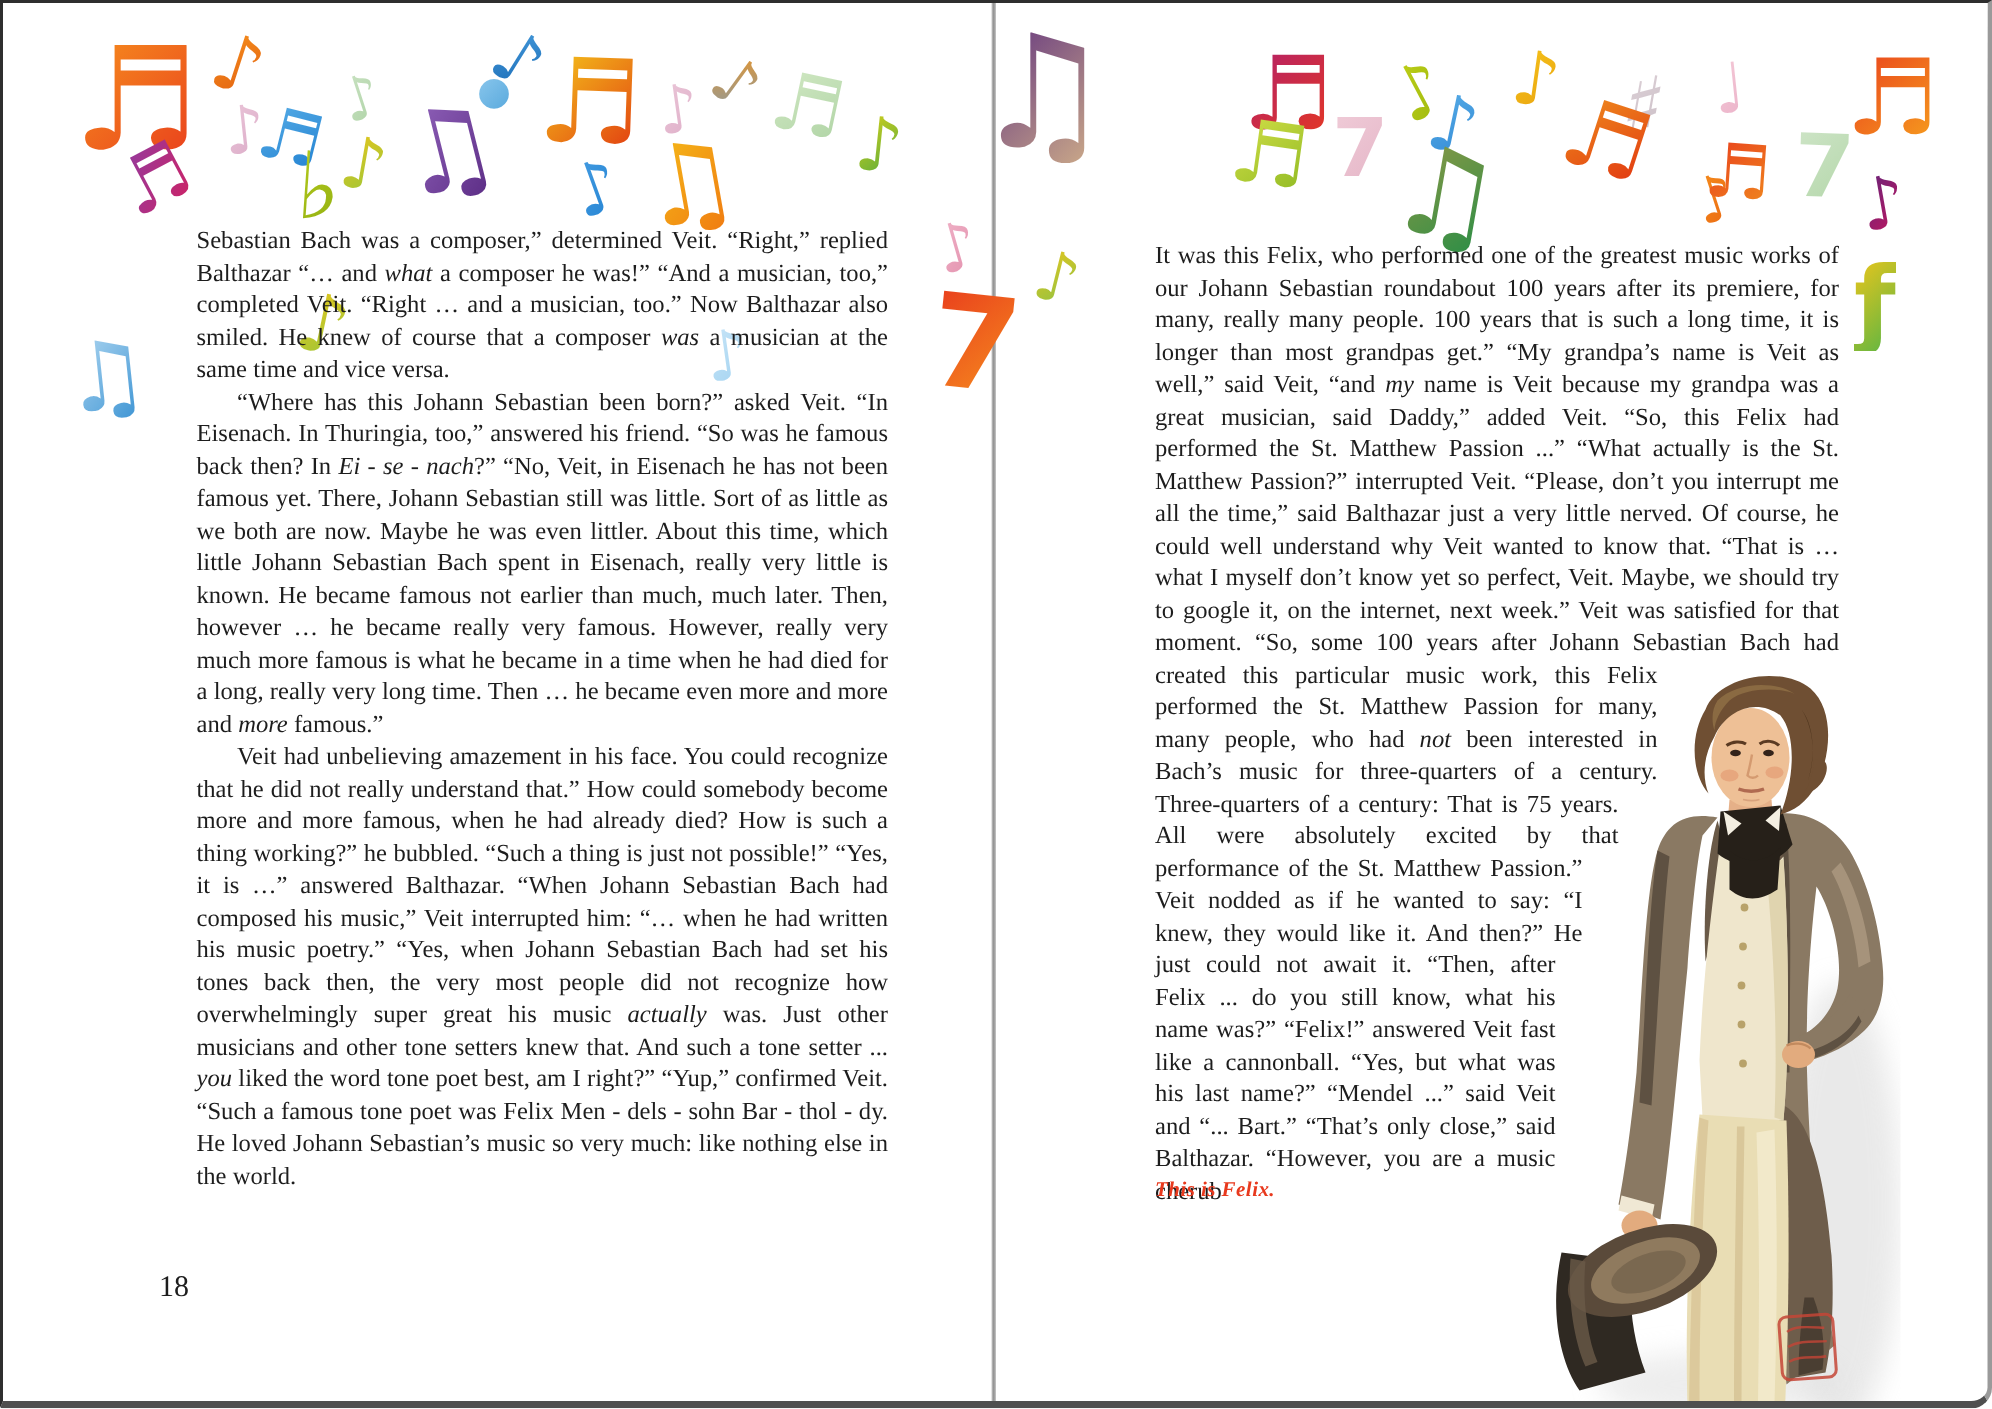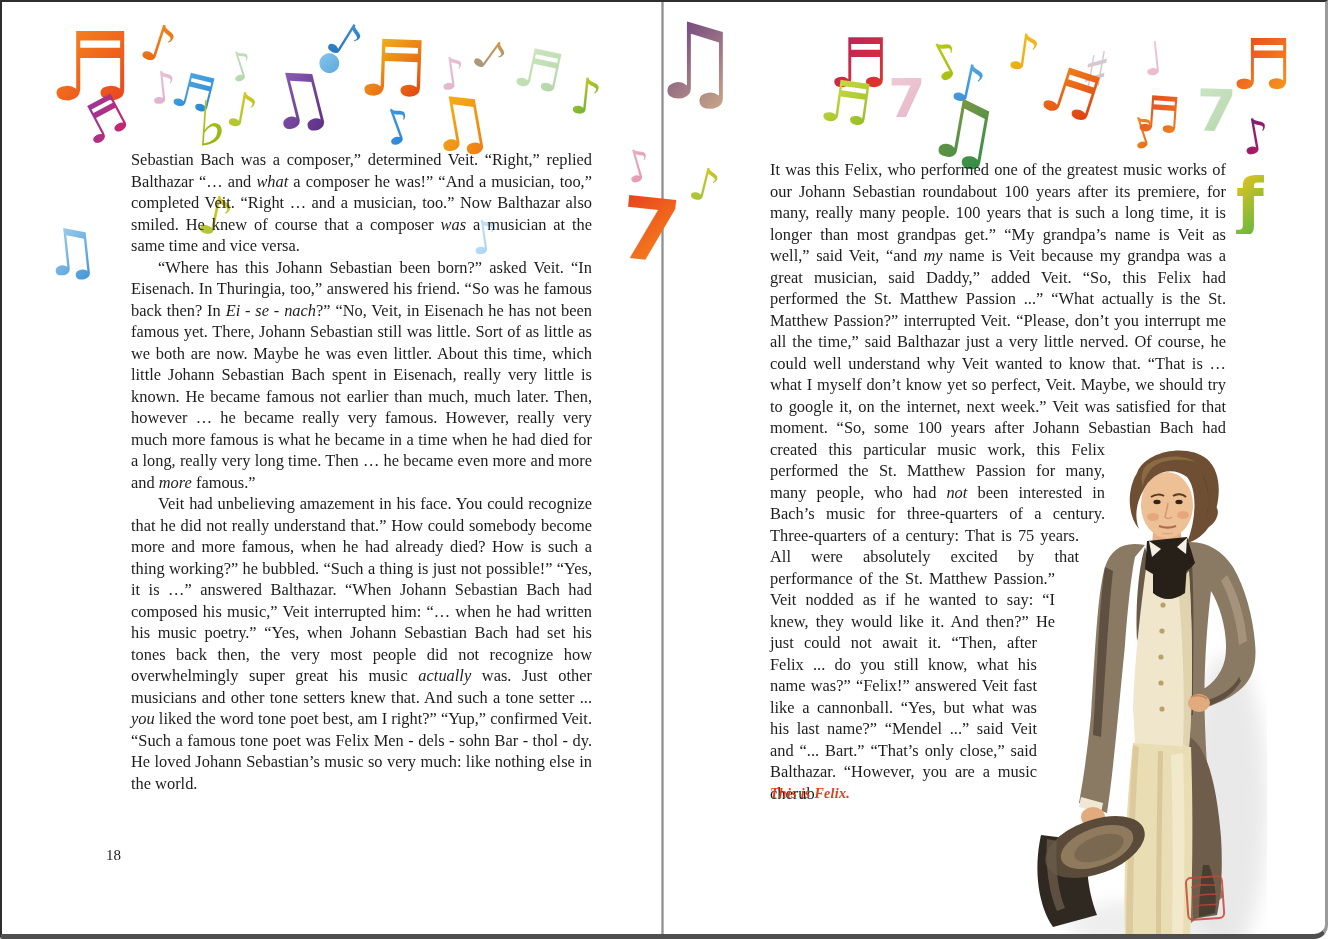--- a/index.html
+++ b/index.html
@@ -28,21 +28,21 @@
     font-family:"DejaVu Sans", sans-serif;
     font-weight:bold;line-height:1;
     -webkit-background-clip:text;background-clip:text;color:transparent;
   }
   .textcol{position:absolute;z-index:3;font-size:16.4px;line-height:21.5px;}
   .textcol p{margin:0;text-align:justify;}
   .textcol p.indent{text-indent:27px;}
   #left-text{left:104px;top:147px;width:461px;margin-left:25px;}
   #right-text{left:768px;top:157px;width:457px;}
   .sb{float:right;clear:right;}
-  #page-num{position:absolute;left:104px;top:845px;font-size:15px;z-index:3;}
+  #page-num{position:absolute;left:104px;top:845px;font-size:20px;z-index:3;}
   #caption{
     position:absolute;left:768px;top:784px;z-index:4;
     font-size:14px;font-weight:bold;font-style:italic;
     color:#e8391d;letter-spacing:.3px;
   }
   #felix{position:absolute;left:993px;top:443px;width:272px;height:494px;z-index:2;}
 </style>
 </head>
 <body>
 

